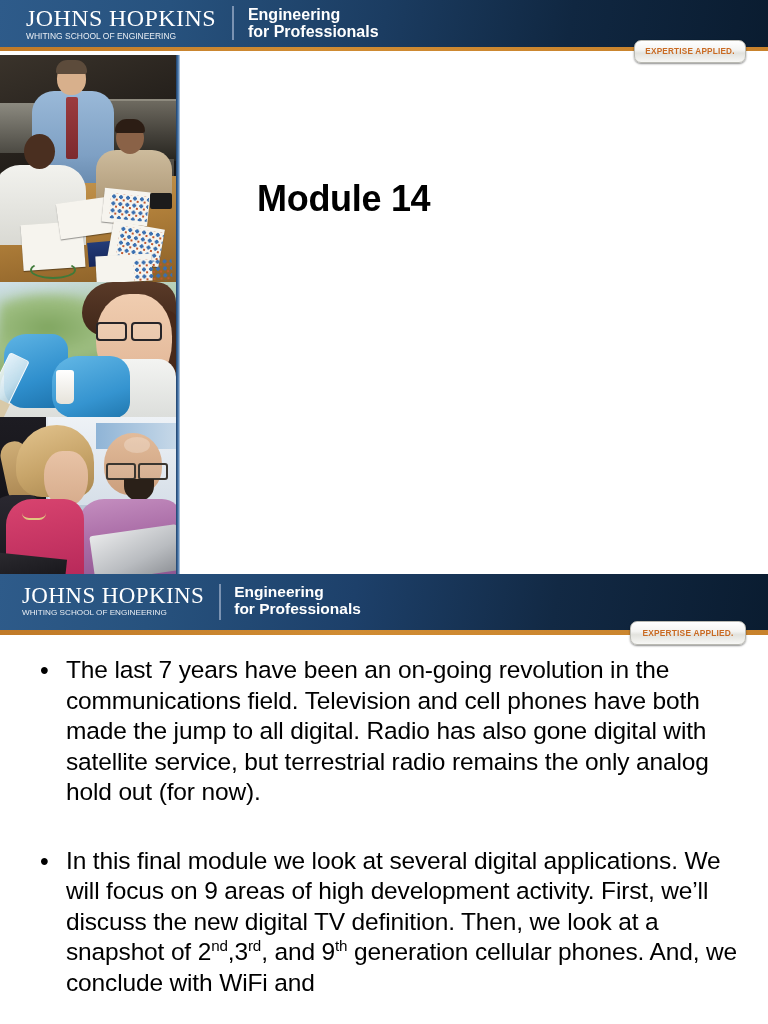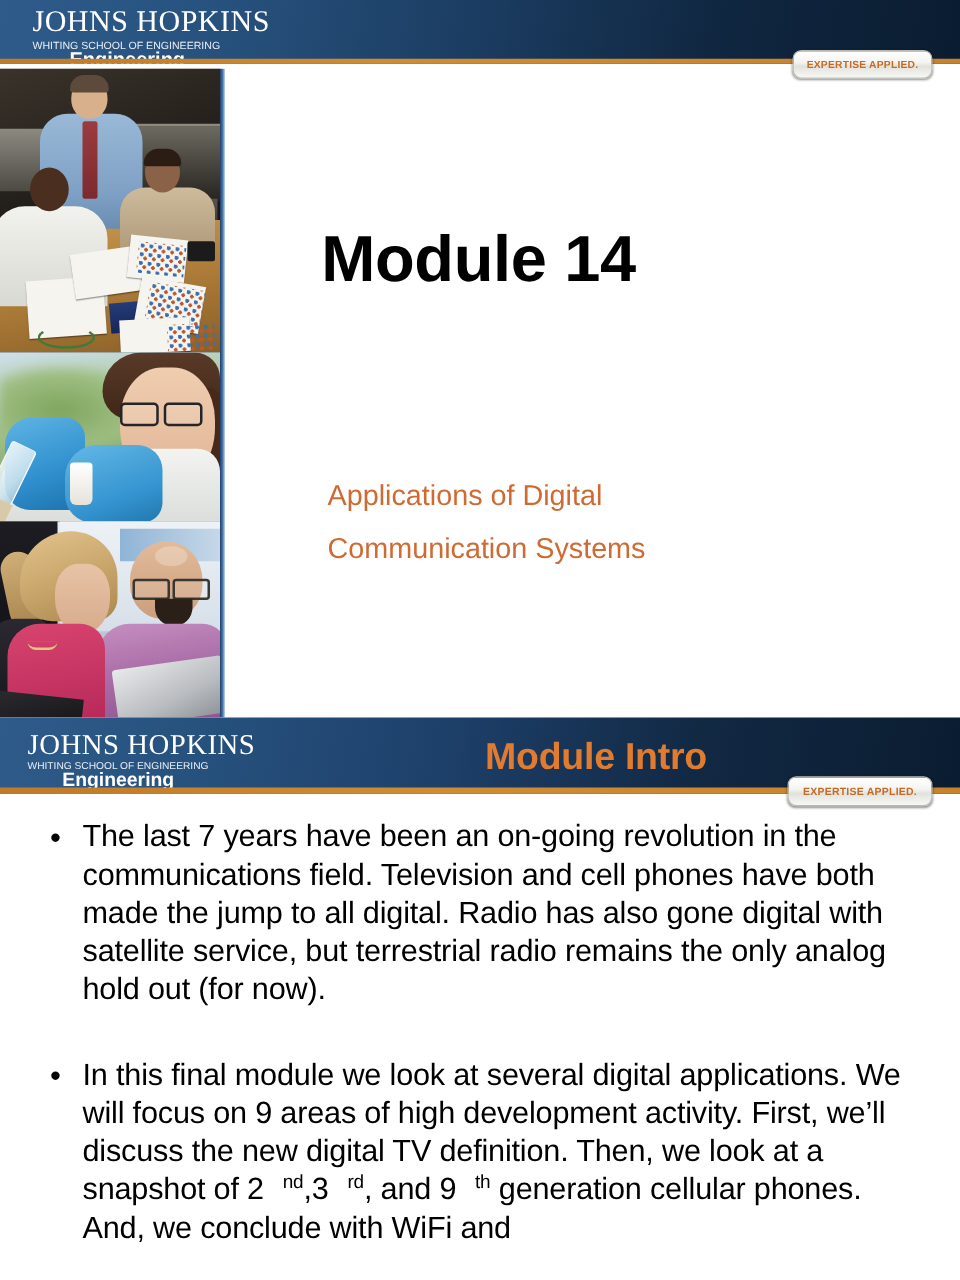--- a/index.html
+++ b/index.html
@@ -19,21 +19,21 @@
     position: absolute; left: 0; top: 0; width: 768px; height: 51px;
     background: linear-gradient(100deg, #2e5b8a 0%, #27527e 22%, #1b3c61 50%, #102741 74%, #0a1c30 100%);
     overflow: visible;
   }
   .jh-banner-rule {
     position: absolute; left: 0; bottom: 0; width: 768px; height: 4px;
     background: linear-gradient(90deg, #c07a28 0%, #d08c33 40%, #c8822c 100%);
   }
 
   .jh-logo {
-    position: absolute; display: flex; align-items: center; flex-direction: column;
+    position: absolute; display: flex; 
   }
   .jh-logo .jh-wordmark { text-align: left; }
   .jh-logo .jh-hopkins {
     font-family: "Liberation Serif", serif;
     color: #ffffff;
     letter-spacing: 0.4px;
     line-height: 1;
     white-space: nowrap;
   }
   .jh-logo .jh-whiting {
@@ -204,21 +204,21 @@
       border-radius:26px 20px 0 0; background: linear-gradient(170deg,#c58fc0 0%,#a96ca6 50%,#8d5590 100%); }
   .p3-laptop { position:absolute; right:-4px; bottom:-2px; width:88px; height:46px;
       background: linear-gradient(160deg,#e8e9ea 0%,#b9bcc0 60%,#8e9196 100%);
       transform: rotate(-8deg); border-radius:3px; }
   .p3-laptop2 { position:absolute; left:-4px; bottom:-6px; width:70px; height:24px;
       background: linear-gradient(160deg,#2b2a2f 0%,#151419 100%); transform: rotate(6deg); }
 
   
   .s1-title {
     position: absolute; left: 257px; top: 178px;
-    font-size: 52px; font-weight: bold; color: #000000;
+    font-size: 36px; font-weight: bold; color: #000000;
     letter-spacing: -0.3px; white-space: nowrap;
   }
   .s1-subtitle {
     position: absolute; left: 262px; top: 375px; width: 430px;
     font-size: 23px; color: #cf6a33; line-height: 1.83;
   }
 
   
   .slide2 { position: absolute; left: 0; top: 574px; width: 768px; height: 450px; background: #ffffff; }
 
@@ -248,21 +248,21 @@
   .bullet-row .dot {
     flex: 0 0 auto; width: 26px;
     font-size: 25px; line-height: 31px; color: #000; text-align: left;
   }
   .bullet-row .btext {
     flex: 1 1 auto; font-size: 24.5px; line-height: 30.5px; color: #000;
     letter-spacing: -0.15px;
   }
   .bullet-1 { margin-top: 7px; }
   .bullet-2 { margin-top: 38px; }
-  sup { font-size: 0.62em; vertical-align: super; line-height: 0; margin-left: 15px; }
+  sup { font-size: 0.62em; vertical-align: super; line-height: 0; }
 </style>
 </head>
 <body>
 
 <div class="deck">
 
   <div class="slide1">
 
     <div class="jh-banner">
       <div class="jh-logo">
@@ -348,41 +348,36 @@
         <div class="p3-w-top"></div>
         <div class="p3-neck"></div>
         <div class="p3-laptop"></div>
         <div class="p3-laptop2"></div>
       </div>
 
     </div>
     <div class="col-divider"></div>
 
     <div class="s1-title">Module 14</div>
-    <div class="s1-subtitle">
-      <div>Applications of Digital</div>
-      <div>Communication Systems</div>
-    </div>
   </div>
 
   <div class="slide2">
 
     <div class="s2-banner">
       <div class="jh-logo">
         <div class="jh-wordmark">
           <div class="jh-hopkins">JOHNS HOPKINS</div>
           <div class="jh-whiting">WHITING SCHOOL OF ENGINEERING</div>
         </div>
         <div class="jh-divider"></div>
         <div class="jh-ep">
           <div>Engineering</div>
           <div>for Professionals</div>
         </div>
       </div>
-      <div class="s2-heading">Module Intro</div>
       <div class="s2-banner-rule"></div>
     </div>
 
     <div class="badge">
       <span>EXPERTISE APPLIED.</span>
     </div>
 
     <div class="s2-body">
 
       <div class="bullet-row bullet-1">

